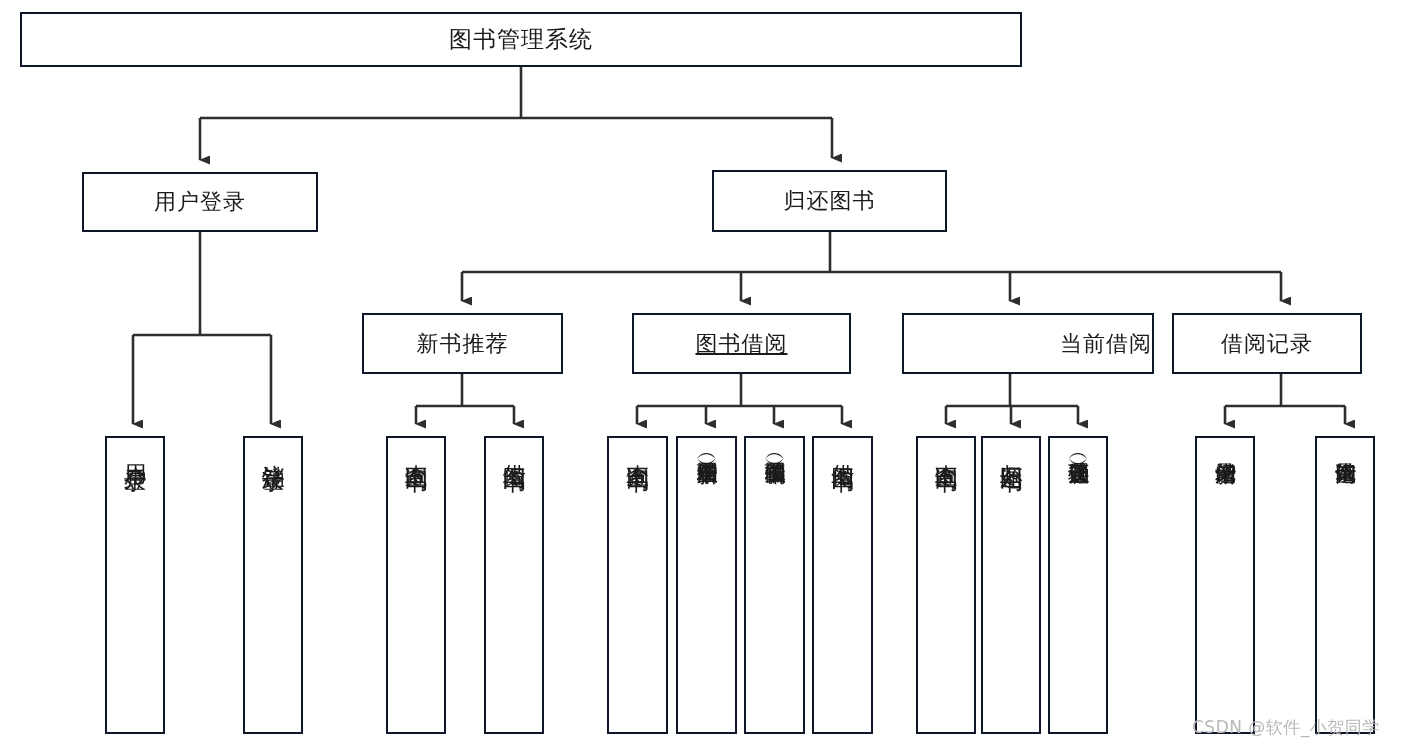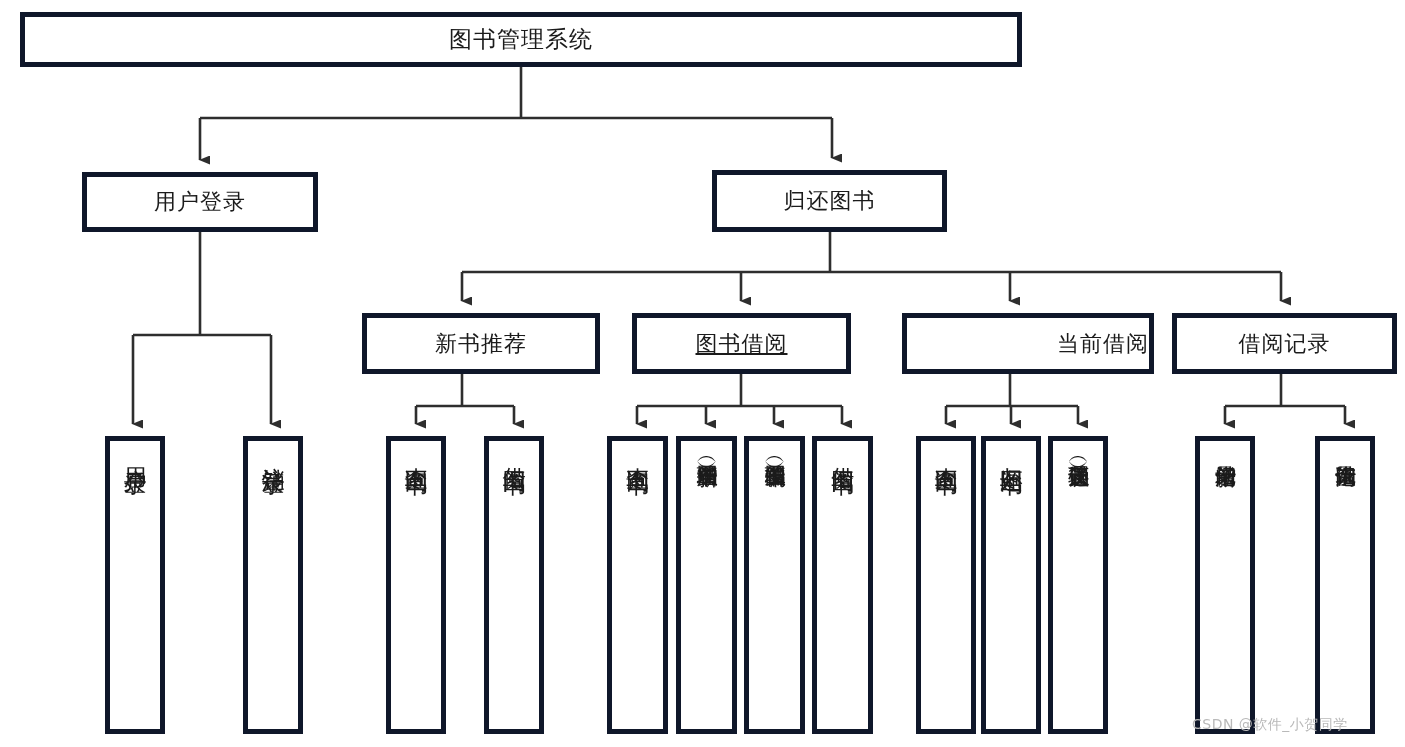--- a/index.html
+++ b/index.html
@@ -20,21 +20,21 @@
   svg#wires {
     position: absolute;
     left: 0;
     top: 0;
     width: 1405px;
     height: 747px;
   }
   .node {
     position: absolute;
     box-sizing: border-box;
-    border: 5px solid #0f172a;
+    border: 2px solid #0f172a;
     background: #ffffff;
     display: flex;
     align-items: center;
     justify-content: center;
     color: #1b1b1b;
   }
   .node .label {
     display: block;
     text-align: center;
     line-height: 1.18;
@@ -59,21 +59,21 @@
     line-height: 1.02;
     letter-spacing: 2px;
     white-space: nowrap;
   }
   .node.vert.tight .label {
     font-size: 21px;
     letter-spacing: 0px;
   }
   .watermark {
     position: absolute;
-    font-size: 14px;
+    font-size: 17px;
     color: #b9b9b9;
     white-space: nowrap;
     letter-spacing: 0.5px;
   }
 </style>
 </head>
 <body>
 
 <div id="canvas">
 
@@ -134,30 +134,30 @@
   <div id="level2-container">
       <div class="node horiz" style="left: 82px; top: 172px; width: 236px; height: 60px;">
         <span class="label">用户登录</span>
       </div>
       <div class="node horiz" style="left: 712px; top: 170px; width: 235px; height: 62px;">
         <span class="label">归还图书</span>
       </div>
     </div>
 
   <div id="level3-container">
-      <div class="node horiz" style="left: 362px; top: 313px; width: 238px; height: 61px;">
+      <div class="node horiz" style="left: 362px; top: 313px; width: 201px; height: 61px;">
         <span class="label">新书推荐</span>
       </div>
       <div class="node horiz" style="left: 632px; top: 313px; width: 219px; height: 61px; text-decoration: underline;">
         <span class="label">图书借阅</span>
       </div>
       <div class="node horiz" style="left: 902px; top: 313px; width: 252px; height: 61px; justify-content: flex-end;">
         <span class="label">当前借阅</span>
       </div>
-      <div class="node horiz" style="left: 1172px; top: 313px; width: 225px; height: 61px;">
+      <div class="node horiz" style="left: 1172px; top: 313px; width: 190px; height: 61px;">
         <span class="label">借阅记录</span>
       </div>
     </div>
 
   <div id="leaves-container">
       <div class="node vert" style="left: 105px; top: 436px; width: 60px; height: 298px;">
         <span class="label">用户登录</span>
       </div>
       <div class="node vert" style="left: 243px; top: 436px; width: 60px; height: 298px;">
         <span class="label">注销登录</span>

